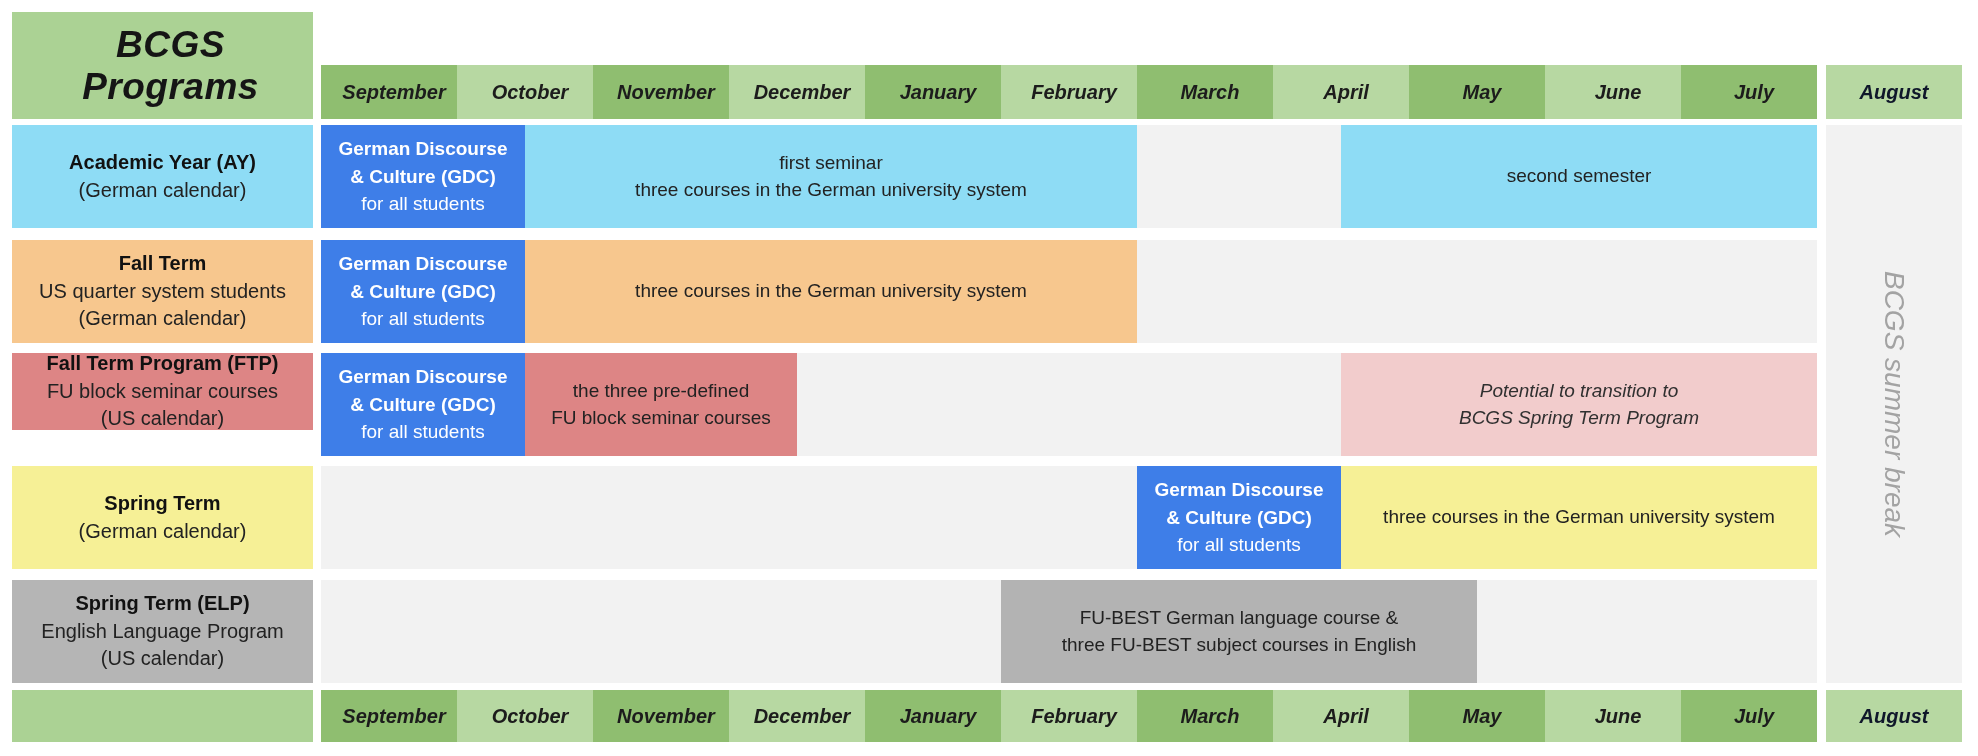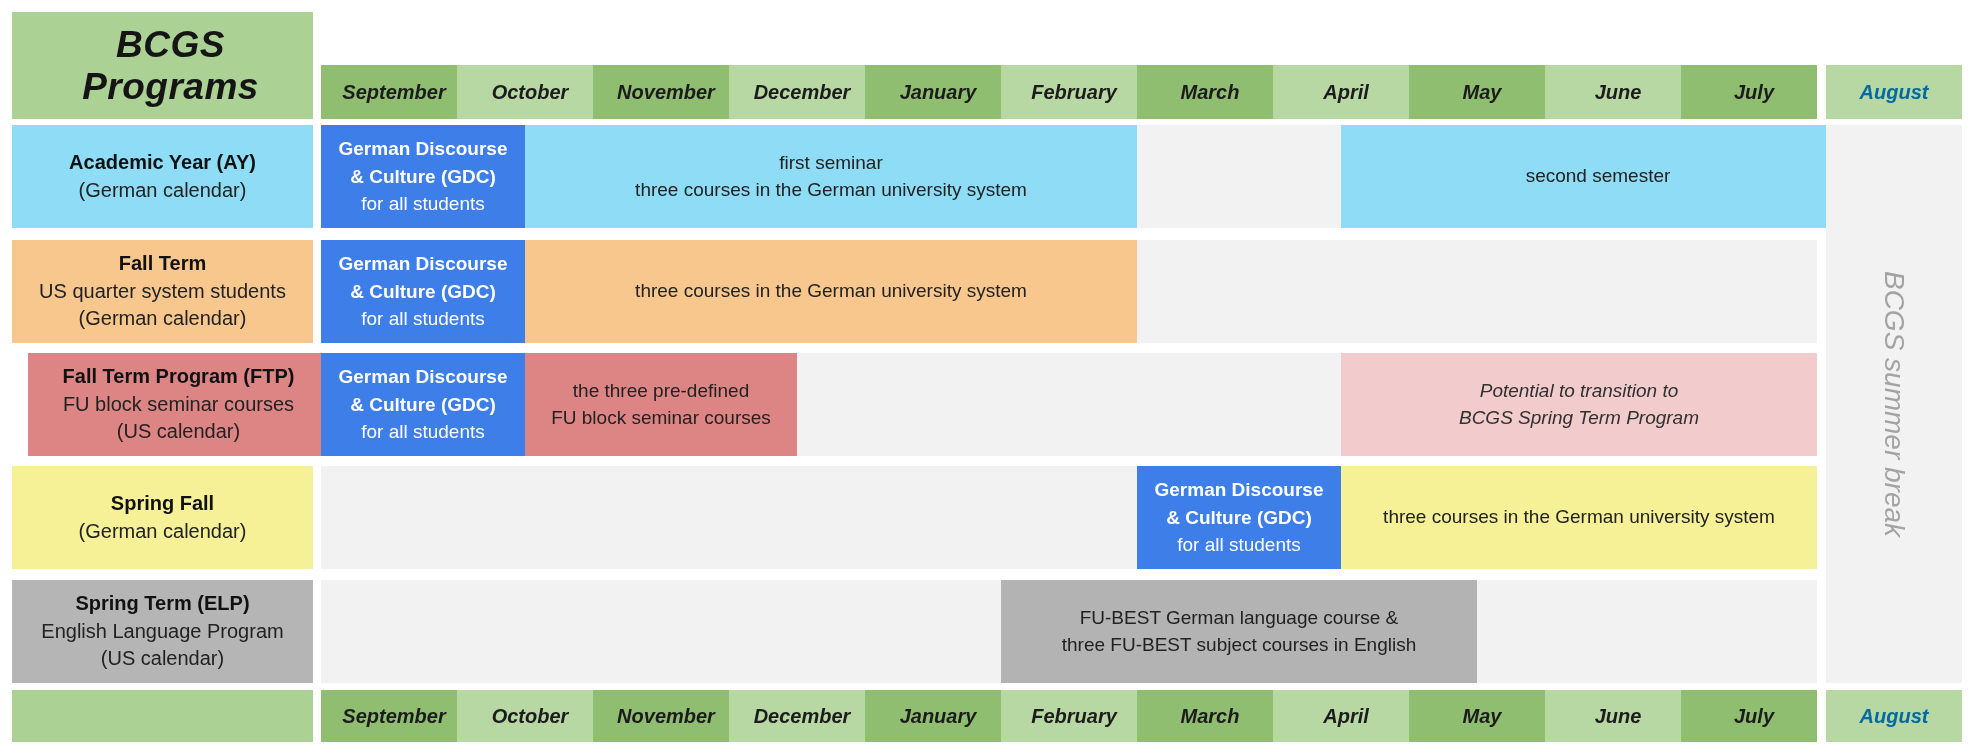--- a/index.html
+++ b/index.html
@@ -5,21 +5,21 @@
   html,body{margin:0;padding:0;background:#fff;}
   body{font-family:"Liberation Sans", sans-serif;}
   .canvas{position:relative;width:1978px;height:756px;background:#ffffff;overflow:hidden;}
   .abs{position:absolute;box-sizing:border-box;}
   .center-col{display:flex;flex-direction:column;justify-content:center;align-items:center;text-align:center;}
   .title-box{font-size:37px;font-weight:bold;font-style:italic;color:#151515;letter-spacing:0.5px;padding-left:16px;}
   .month-row{display:flex;}
   .month-cell{width:136px;height:100%;display:flex;align-items:center;justify-content:center;
               font-size:20px;font-weight:bold;font-style:italic;color:#1c1c1c;padding-left:10px;}
   .aug-cell{display:flex;align-items:center;justify-content:center;
-            font-size:20px;font-weight:bold;font-style:italic;color:#0369a1;}
+            font-size:20px;font-weight:bold;font-style:italic;color:#0f172a;}
   .row-label{font-size:20px;color:#222;line-height:1.38;}
   .row-label .line:first-child{font-weight:bold;color:#111;}
   .track{background:#f2f2f2;}
   .seg{position:absolute;top:0;height:100%;display:flex;flex-direction:column;justify-content:center;
        align-items:center;text-align:center;font-size:19px;color:#222;line-height:1.4;}
   .seg.gdc{color:#ffffff;font-size:19px;line-height:1.45;}
   .seg.gdc .line:nth-child(-n+2){font-weight:bold;}
   .seg.italic{font-style:italic;color:#303030;}
   .summer-box{display:flex;align-items:center;justify-content:center;}
   .summer-text{transform:rotate(90deg);white-space:nowrap;font-size:28px;font-style:italic;color:#a3a3a3;}
@@ -58,61 +58,61 @@
       <div class="abs track" style="left: 321px; top: 125px; width: 1496px; height: 103px; background: rgb(242, 242, 242);">
         <div class="seg gdc" style="left: 0px; width: 204px; background: rgb(62, 126, 232);">
           <div class="line">German Discourse</div>
           <div class="line">&amp; Culture (GDC)</div>
           <div class="line">for all students</div>
         </div>
         <div class="seg" style="left: 204px; width: 612px; background: rgb(142, 220, 245);">
           <div class="line">first seminar</div>
           <div class="line">three courses in the German university system</div>
         </div>
-        <div class="seg" style="left: 1020px; width: 476px; background: rgb(142, 220, 245); padding-left: 19px;">
+        <div class="seg" style="left: 1020px; width: 476px; background: rgb(142, 220, 245);">
           <div class="line">second semester</div>
         </div>
       </div>
       <div class="abs center-col row-label" style="left: 12px; top: 240px; width: 301px; height: 103px; background: rgb(247, 199, 142);">
         <div class="line">Fall Term</div>
         <div class="line">US quarter system students</div>
         <div class="line">(German calendar)</div>
       </div>
       <div class="abs track" style="left: 321px; top: 240px; width: 1496px; height: 103px; background: rgb(242, 242, 242);">
         <div class="seg gdc" style="left: 0px; width: 204px; background: rgb(62, 126, 232);">
           <div class="line">German Discourse</div>
           <div class="line">&amp; Culture (GDC)</div>
           <div class="line">for all students</div>
         </div>
         <div class="seg" style="left: 204px; width: 612px; background: rgb(247, 199, 142);">
           <div class="line">three courses in the German university system</div>
         </div>
       </div>
-      <div class="abs center-col row-label" style="left: 28px; top: 353px; width: 301px; height: 103px; background: rgb(221, 133, 133);">
+      <div class="abs center-col row-label" style="left: 12px; top: 353px; width: 301px; height: 77px; background: rgb(221, 133, 133);">
         <div class="line">Fall Term Program (FTP)</div>
         <div class="line">FU block seminar courses</div>
         <div class="line">(US calendar)</div>
       </div>
       <div class="abs track" style="left: 321px; top: 353px; width: 1496px; height: 103px; background: rgb(242, 242, 242);">
         <div class="seg gdc" style="left: 0px; width: 204px; background: rgb(62, 126, 232);">
           <div class="line">German Discourse</div>
           <div class="line">&amp; Culture (GDC)</div>
           <div class="line">for all students</div>
         </div>
         <div class="seg" style="left: 204px; width: 272px; background: rgb(221, 133, 133);">
           <div class="line">the three pre-defined</div>
           <div class="line">FU block seminar courses</div>
         </div>
         <div class="seg italic" style="left: 1020px; width: 476px; background: rgb(242, 204, 204);">
           <div class="line">Potential to transition to</div>
           <div class="line">BCGS Spring Term Program</div>
         </div>
       </div>
       <div class="abs center-col row-label" style="left: 12px; top: 466px; width: 301px; height: 103px; background: rgb(246, 240, 150);">
-        <div class="line">Spring Fall</div>
+        <div class="line">Spring Term</div>
         <div class="line">(German calendar)</div>
       </div>
       <div class="abs track" style="left: 321px; top: 466px; width: 1496px; height: 103px; background: rgb(242, 242, 242);">
         <div class="seg gdc" style="left: 816px; width: 204px; background: rgb(62, 126, 232);">
           <div class="line">German Discourse</div>
           <div class="line">&amp; Culture (GDC)</div>
           <div class="line">for all students</div>
         </div>
         <div class="seg" style="left: 1020px; width: 476px; background: rgb(246, 240, 150);">
           <div class="line">three courses in the German university system</div>

